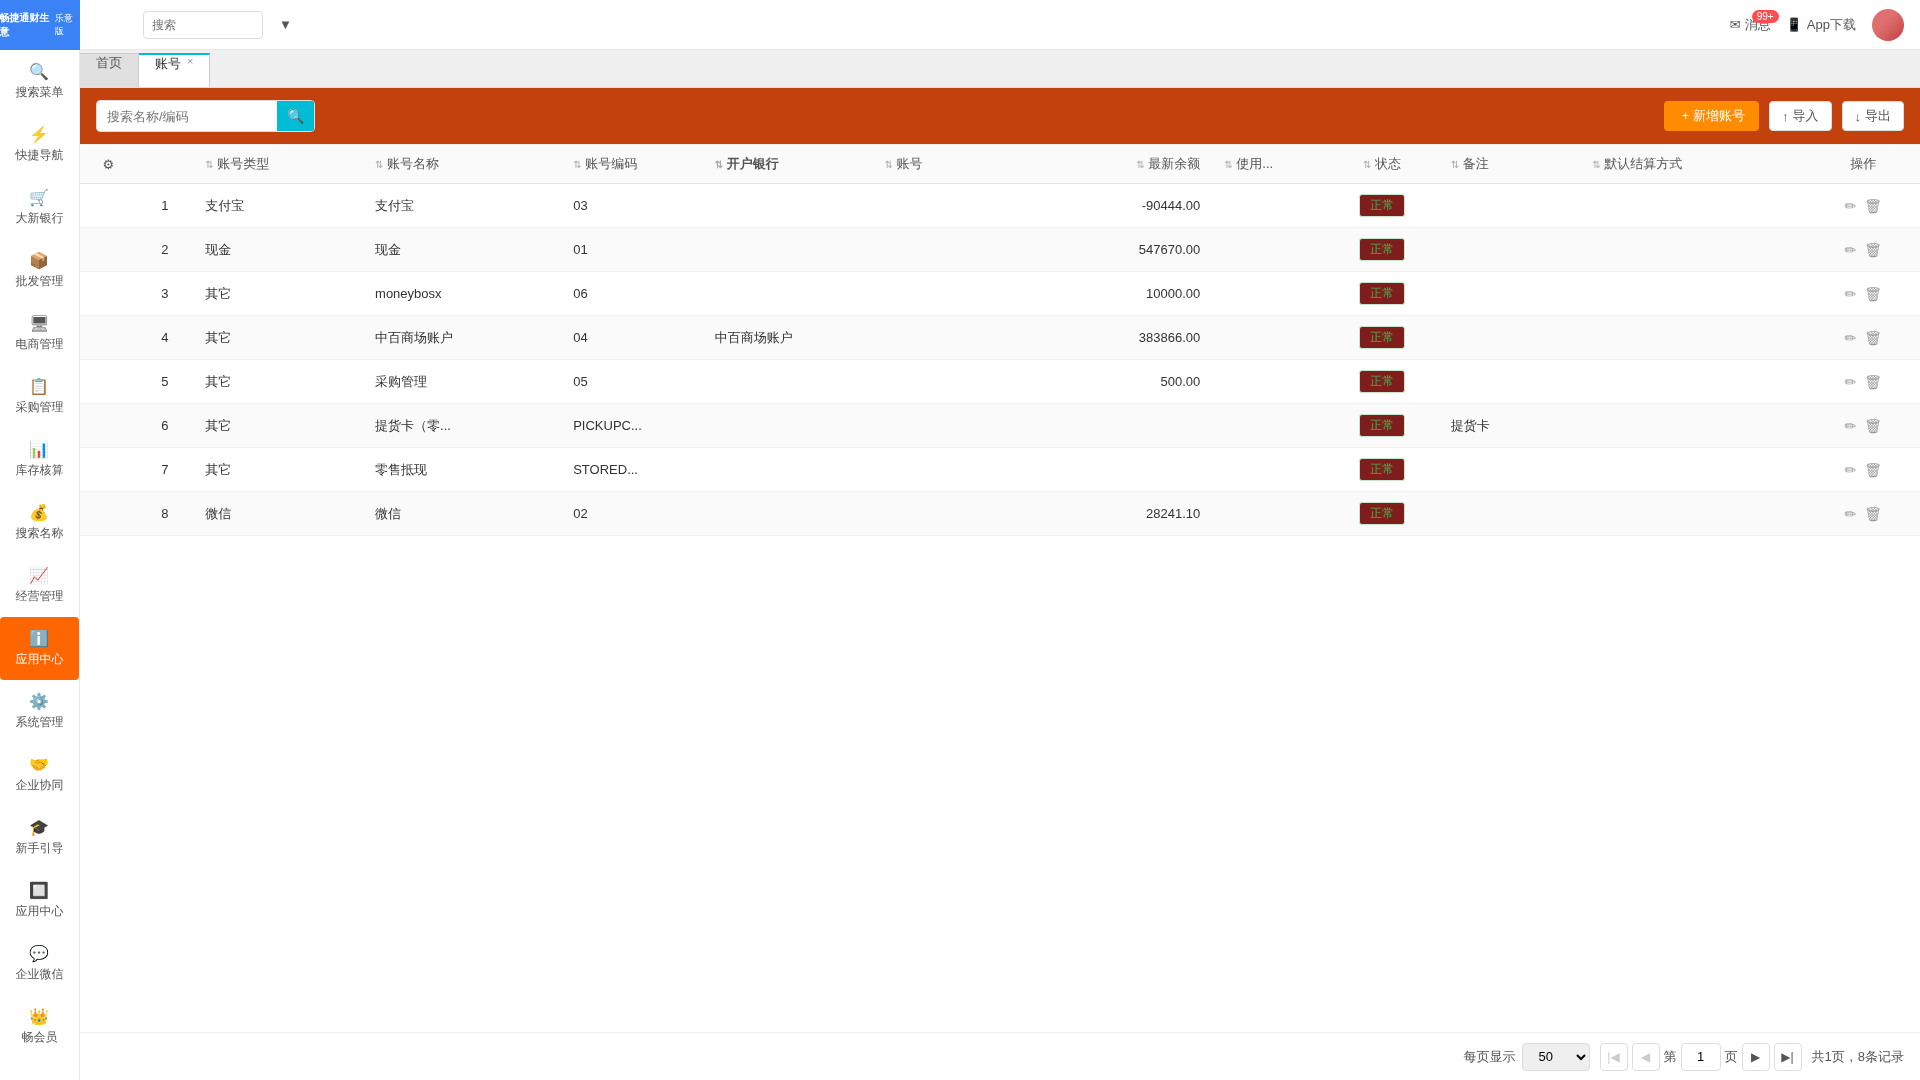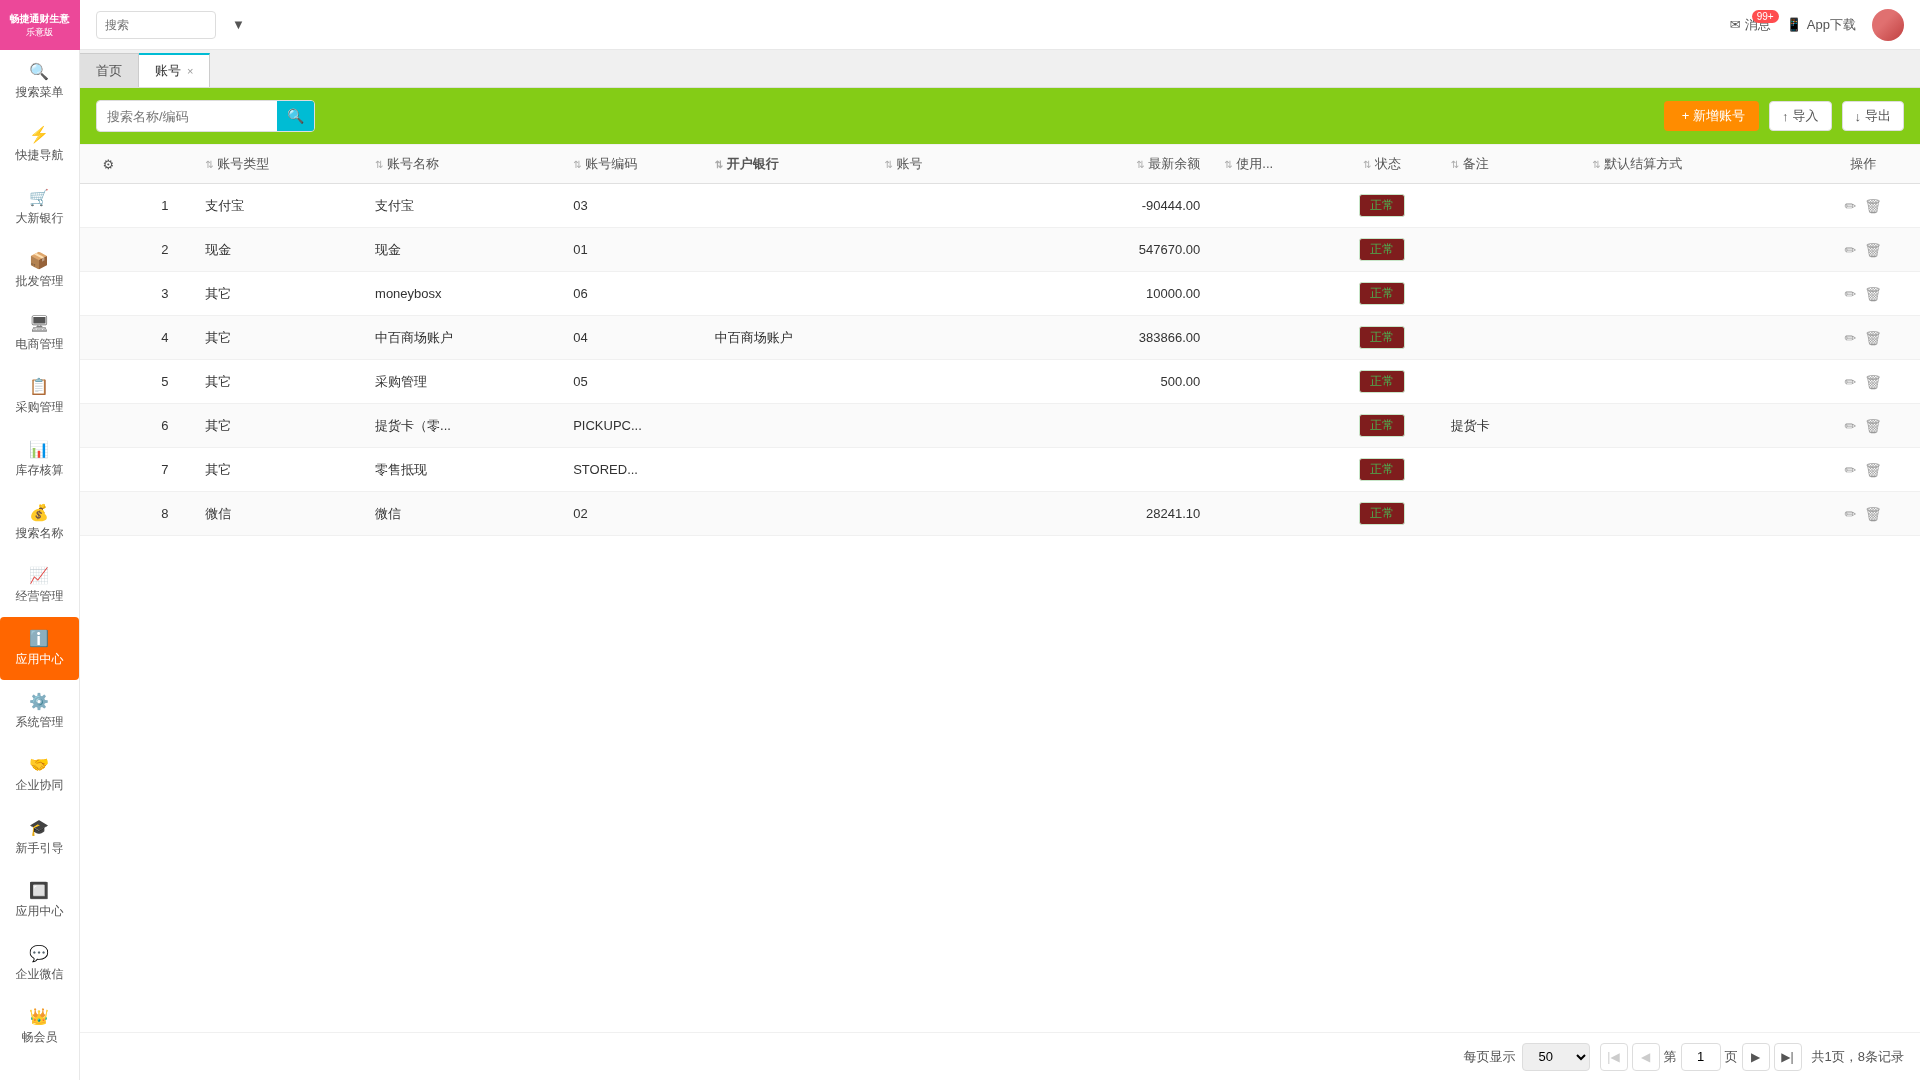--- a/index.html
+++ b/index.html
@@ -12,25 +12,25 @@
       display: flex;
       flex-direction: column;
       align-items: center;
       border-right: 1px solid #e8e8e8;
       height: 100%;
       flex-shrink: 0;
     }
     .sidebar-logo {
       width: 80px;
       height: 50px;
-      background: #ec4899;
+      background: #3b82f6;
       display: flex;
       align-items: center;
       justify-content: center;
-      flex-direction: column;
+      flex-direction: row;
     }
     .sidebar-logo-text {
       color: #fff;
       font-size: 10px;
       font-weight: bold;
     }
     .sidebar-logo-sub {
       color: #fff;
       font-size: 9px;
     }
@@ -74,20 +74,21 @@
       align-items: center;
       gap: 16px;
     }
     .header-search {
       width: 120px;
       height: 28px;
       border: 1px solid #ddd;
       border-radius: 4px;
       padding: 0 8px;
       font-size: 12px;
+      margin-left: 47px;
     }
     .header-dropdown {
       display: flex;
       align-items: center;
       gap: 4px;
       cursor: pointer;
       color: #555;
       font-size: 13px;
     }
     .header-right {
@@ -138,21 +139,21 @@
       display: flex;
       align-items: flex-end;
       padding: 0 0 0 0;
       flex-shrink: 0;
       border-bottom: 1px solid #ddd;
     }
     .tab-item {
       height: 34px;
       padding: 0 16px;
       display: flex;
-      align-items: center;
+      align-items: flex-start;
       gap: 6px;
       cursor: pointer;
       font-size: 13px;
       color: #555;
       background: #e0e0e0;
       border-right: 1px solid #ccc;
       border-top: 1px solid #ccc;
       margin-top: 40px;
     }
     .tab-item.active {
@@ -176,21 +177,21 @@
       overflow: hidden;
       position: relative;
     }
 
     
     .toolbar {
       display: flex;
       align-items: center;
       justify-content: space-between;
       padding: 12px 16px;
-      background: #84cc16;
+      background: #c2410c;
       border-bottom: 1px solid #f0f0f0;
       flex-shrink: 0;
     }
     .search-box {
       display: flex;
       align-items: center;
       border: 1px solid #ddd;
       border-radius: 4px;
       overflow: hidden;
       height: 32px;

